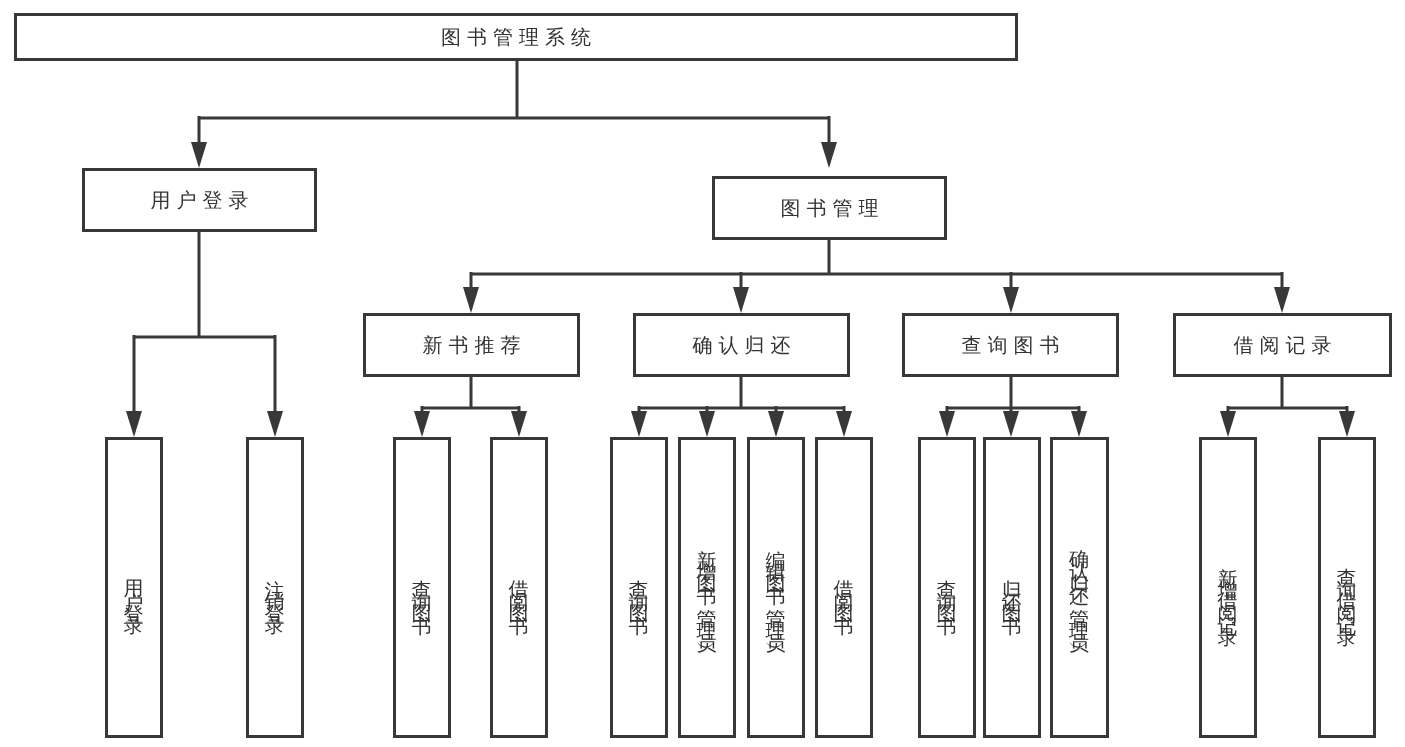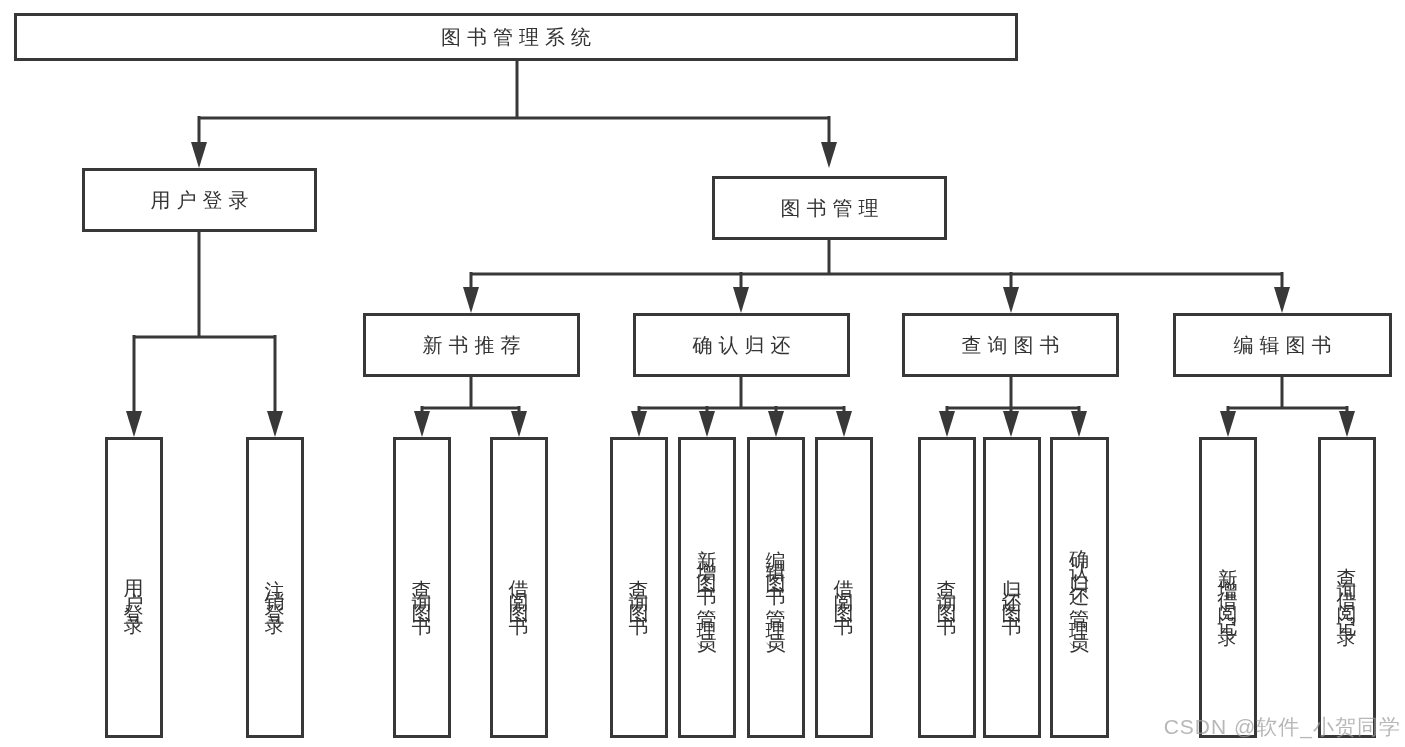--- a/index.html
+++ b/index.html
@@ -70,21 +70,21 @@
   </svg>
 
   <div class="hbox" style="left:14px; top:13px; width:1004px; height:48px;">图书管理系统</div>
 
   <div class="hbox" style="left:82px; top:168px; width:235px; height:64px;">用户登录</div>
   <div class="hbox" style="left:712px; top:176px; width:235px; height:64px;">图书管理</div>
 
   <div class="hbox" style="left:363px; top:313px; width:217px; height:64px;">新书推荐</div>
   <div class="hbox" style="left:633px; top:313px; width:217px; height:64px;">确认归还</div>
   <div class="hbox" style="left:902px; top:313px; width:217px; height:64px;">查询图书</div>
-  <div class="hbox" style="left:1173px; top:313px; width:219px; height:64px;">编辑图书</div>
+  <div class="hbox" style="left:1173px; top:313px; width:219px; height:64px;">借阅记录</div>
 
   <div class="vbox" style="left:105px; top:437px; width:58px; height:301px;">
     <span class="vtext">用户登录</span>
   </div>
   <div class="vbox" style="left:246px; top:437px; width:58px; height:301px;">
     <span class="vtext">注销登录</span>
   </div>
 
   <div class="vbox" style="left:393px; top:437px; width:58px; height:301px;">
     <span class="vtext">查询图书</span>
@@ -116,15 +116,14 @@
     <span class="vtext">确认归还（管理员）</span>
   </div>
 
   <div class="vbox" style="left:1199px; top:437px; width:58px; height:301px;">
     <span class="vtext">新增借阅记录</span>
   </div>
   <div class="vbox" style="left:1318px; top:437px; width:58px; height:301px;">
     <span class="vtext">查询借阅记录</span>
   </div>
 
-  <div class="watermark">CSDN @软件_小贺同学</div>
 
 </div>
 
 </body></html>

